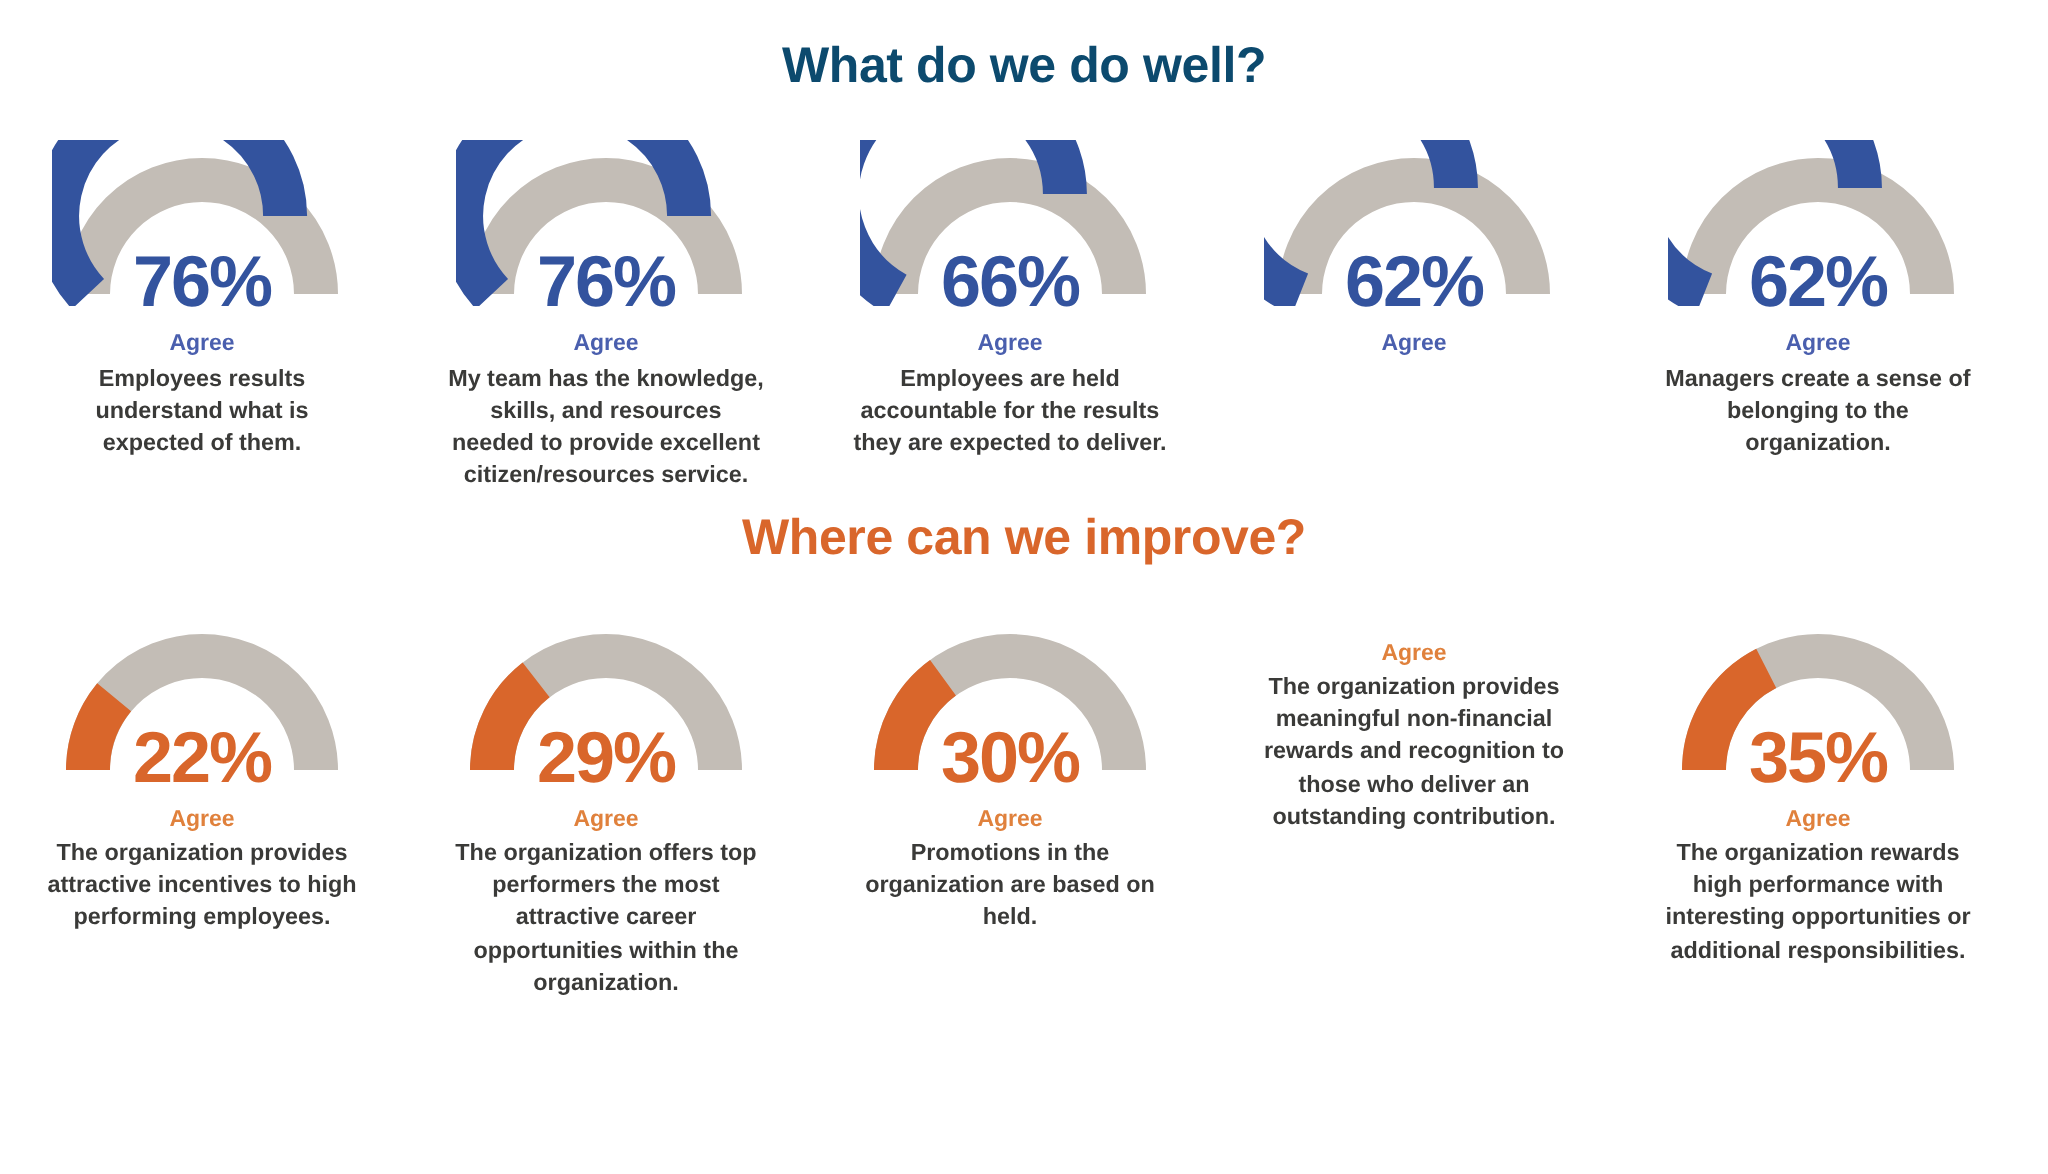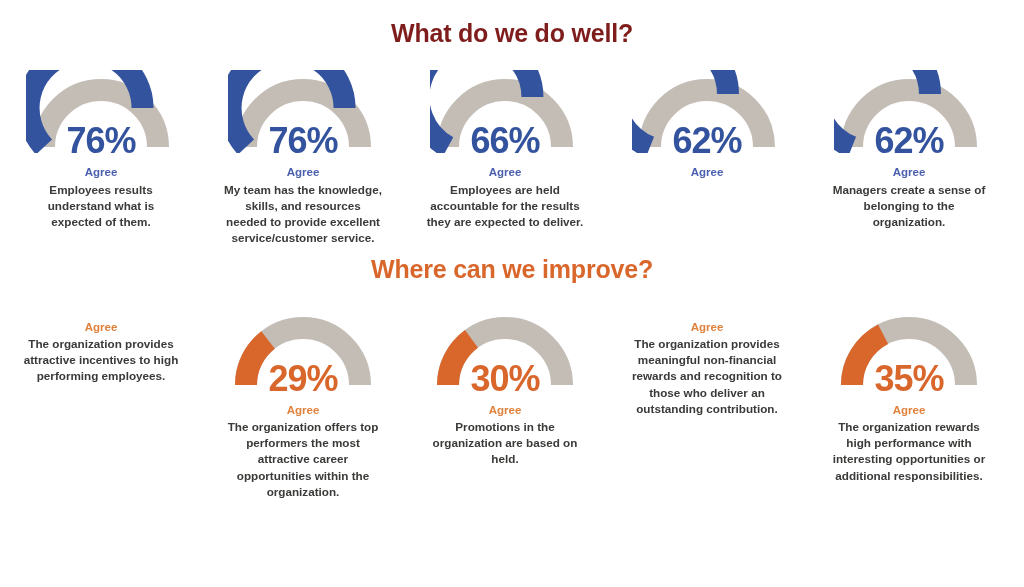--- a/index.html
+++ b/index.html
@@ -14,21 +14,21 @@
     overflow: hidden;
     position: relative;
   }
 
   .section-title {
     text-align: center;
     font-weight: bold;
     font-size: 25px;
     letter-spacing: -0.2px;
   }
-  .section-title.blue { color: #7f1d1d; }
+  .section-title.blue { color: #0c4a6e; }
   .section-title.orange { color: #D9662B; }
 
   #title-well { padding-top: 19px; }
   #title-improve { padding-top: 9px; }
 
   .row {
     display: flex;
     justify-content: flex-start;
     align-items: flex-start;
     padding: 0;
@@ -112,21 +112,21 @@
     </div>
     <div class="cell">
       <div class="gauge-wrap">
         <svg class="gauge-svg" viewBox="0 0 150 83">
           <path d="M 18.00 77.00 A 57 57 0 1 1 132.00 77.00" fill="none" stroke="#C3BDB6" stroke-width="22"></path>
           <path d="M 18.00 77.00 A 57 57 0 1 1 116.55 37.98" fill="none" stroke="#33539E" stroke-width="22"></path>
         </svg>
         <div class="gauge-value blue">76%</div>
       </div>
       <div class="agree blue">Agree</div>
-      <div class="caption">My team has the knowledge, skills, and resources needed to provide excellent service/customer service.</div>
+      <div class="caption">My team has the knowledge, skills, and resources needed to provide excellent citizen/resources service.</div>
     </div>
     <div class="cell">
       <div class="gauge-wrap">
         <svg class="gauge-svg" viewBox="0 0 150 83">
           <path d="M 18.00 77.00 A 57 57 0 1 1 132.00 77.00" fill="none" stroke="#C3BDB6" stroke-width="22"></path>
           <path d="M 18.00 77.00 A 57 57 0 1 1 102.46 27.05" fill="none" stroke="#33539E" stroke-width="22"></path>
         </svg>
         <div class="gauge-value blue">66%</div>
       </div>
       <div class="agree blue">Agree</div>
@@ -154,20 +154,27 @@
       <div class="caption">Managers create a sense of belonging to the organization.</div>
     </div>
   </div>
 
 <div id="title-improve">
   <div class="section-title orange">Where can we improve?</div>
 </div>
 
 <div class="row" id="row-improve">
     <div class="cell">
+      <div class="gauge-wrap">
+        <svg class="gauge-svg" viewBox="0 0 150 83">
+          <path d="M 18.00 77.00 A 57 57 0 1 1 132.00 77.00" fill="none" stroke="#C3BDB6" stroke-width="22"></path>
+          <path d="M 18.00 77.00 A 57 57 0 0 1 31.08 40.67" fill="none" stroke="#D9662B" stroke-width="22"></path>
+        </svg>
+        <div class="gauge-value orange">22%</div>
+      </div>
       <div class="agree orange">Agree</div>
       <div class="caption">The organization provides attractive incentives to high performing employees.</div>
     </div>
     <div class="cell">
       <div class="gauge-wrap">
         <svg class="gauge-svg" viewBox="0 0 150 83">
           <path d="M 18.00 77.00 A 57 57 0 1 1 132.00 77.00" fill="none" stroke="#C3BDB6" stroke-width="22"></path>
           <path d="M 18.00 77.00 A 57 57 0 0 1 40.06 31.96" fill="none" stroke="#D9662B" stroke-width="22"></path>
         </svg>
         <div class="gauge-value orange">29%</div>

